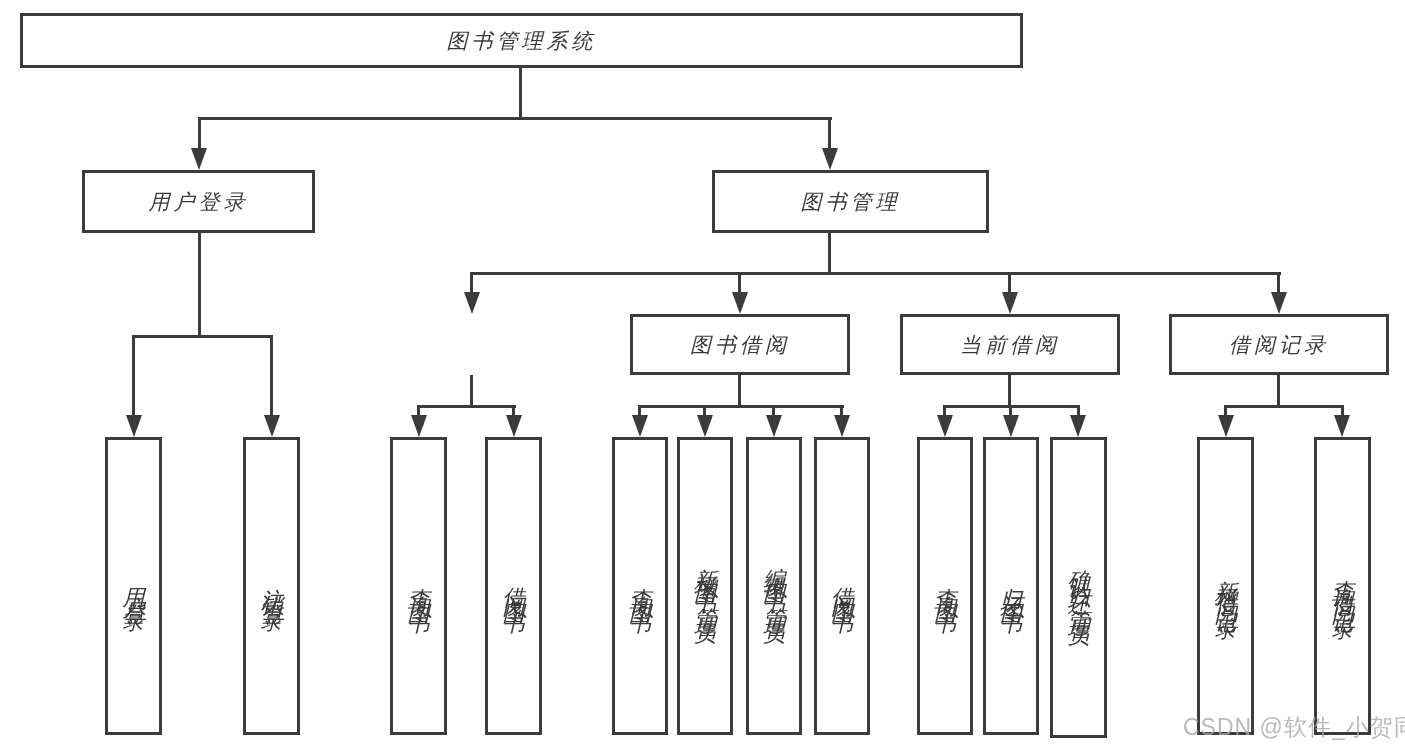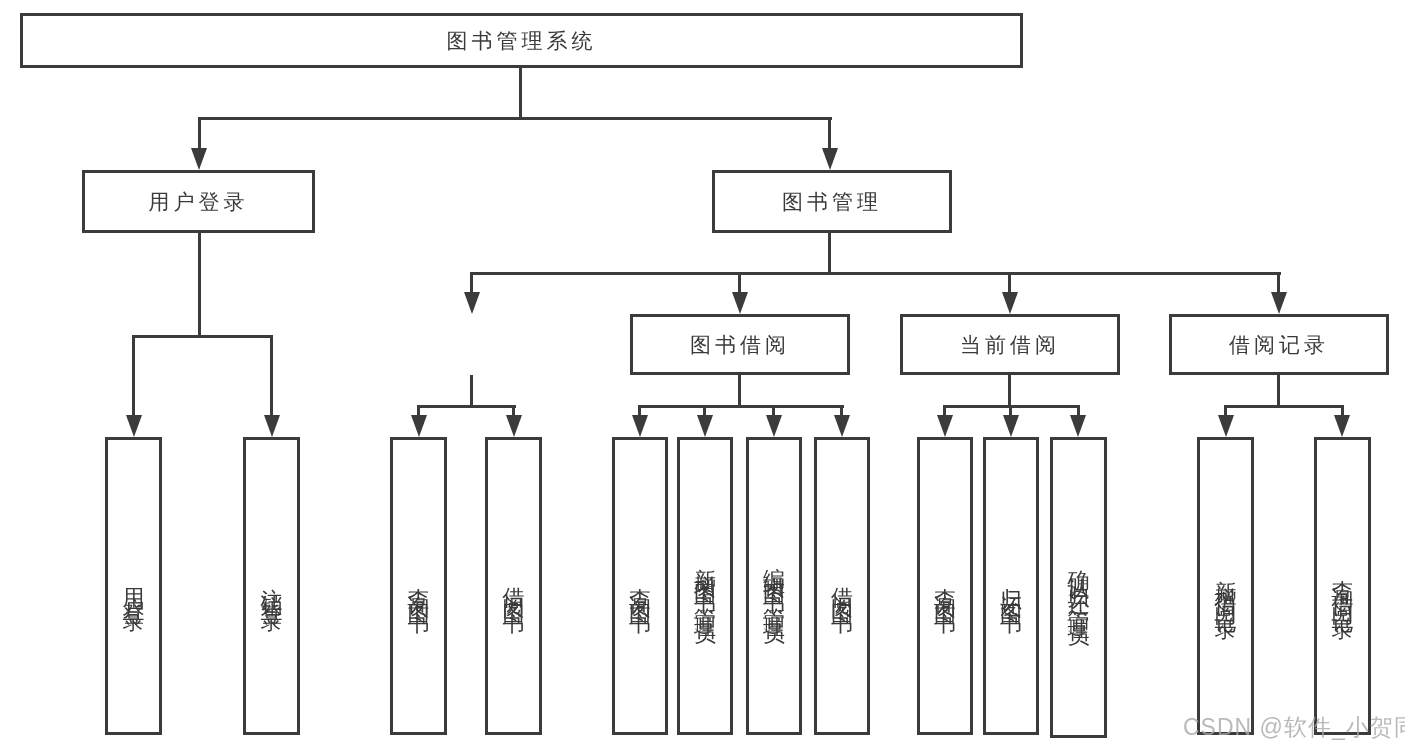--- a/index.html
+++ b/index.html
@@ -18,20 +18,21 @@
   
   .node {
     position: absolute;
     box-sizing: border-box;
     border: 3px solid #3b3b3b;
     background: #ffffff;
     color: #3a3a3a;
     display: flex;
     align-items: center;
     justify-content: center;
+    font-style: italic;
   }
   .hnode {
     font-size: 21px;
     letter-spacing: 4px;
     white-space: nowrap;
   }
   .leaf > span {
     writing-mode: vertical-rl;
     font-size: 22px;
     letter-spacing: 8px;
@@ -69,21 +70,21 @@
   <div class="node hnode" style="left:20px; top:13px; width:1003px; height:55px;">图书管理系统</div>
 
   <div class="vline" style="left:519px; top:68px; width:3px; height:49px;"></div>
   <div class="hline" style="left:198px; top:117px; width:634px; height:3px;"></div>
   <div class="vline" style="left:198px; top:117px; width:3px; height:33px;"></div>
   <div class="arrow" style="left:191px; top:148px;"></div>
   <div class="vline" style="left:828px; top:117px; width:3px; height:33px;"></div>
   <div class="arrow" style="left:822px; top:148px;"></div>
 
   <div class="node hnode" style="left:82px; top:170px; width:233px; height:63px;">用户登录</div>
-  <div class="node hnode" style="left:712px; top:170px; width:240px; height:63px;">图书管理</div>
+  <div class="node hnode" style="left:712px; top:170px; width:277px; height:63px;">图书管理</div>
 
   <div class="vline" style="left:198px; top:233px; width:3px; height:102px;"></div>
   <div class="hline" style="left:132px; top:335px; width:141px; height:3px;"></div>
   <div class="vline" style="left:132px; top:335px; width:3px; height:82px;"></div>
   <div class="arrow" style="left:126px; top:415px;"></div>
   <div class="vline" style="left:270px; top:335px; width:3px; height:82px;"></div>
   <div class="arrow" style="left:264px; top:415px;"></div>
 
   <div class="vline" style="left:828px; top:233px; width:3px; height:41px;"></div>
   <div class="hline" style="left:470px; top:272px; width:811px; height:3px;"></div>

